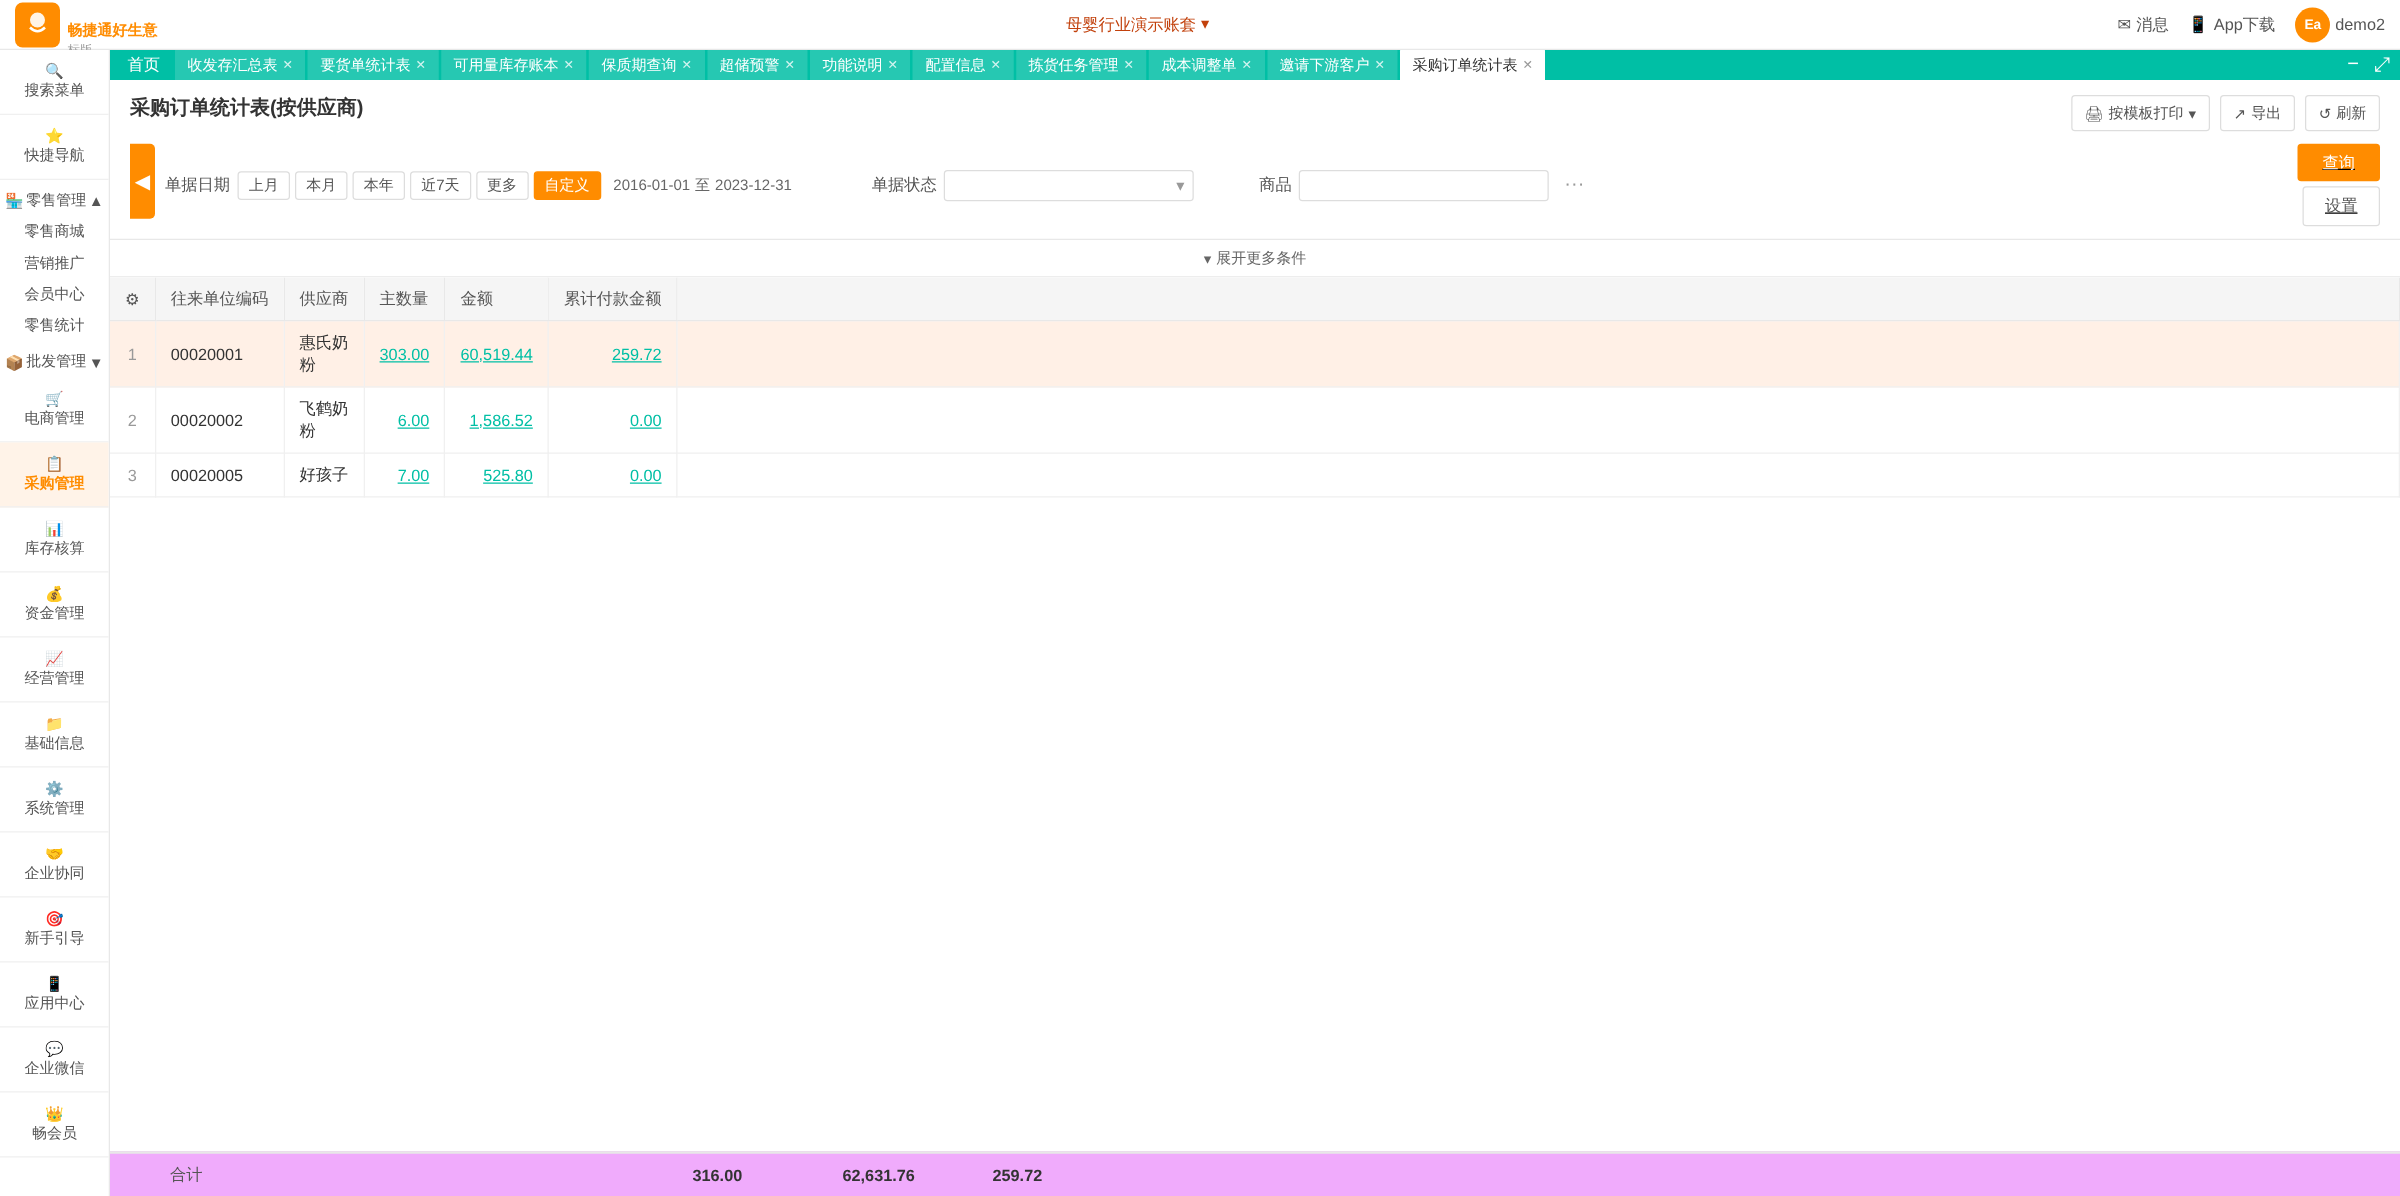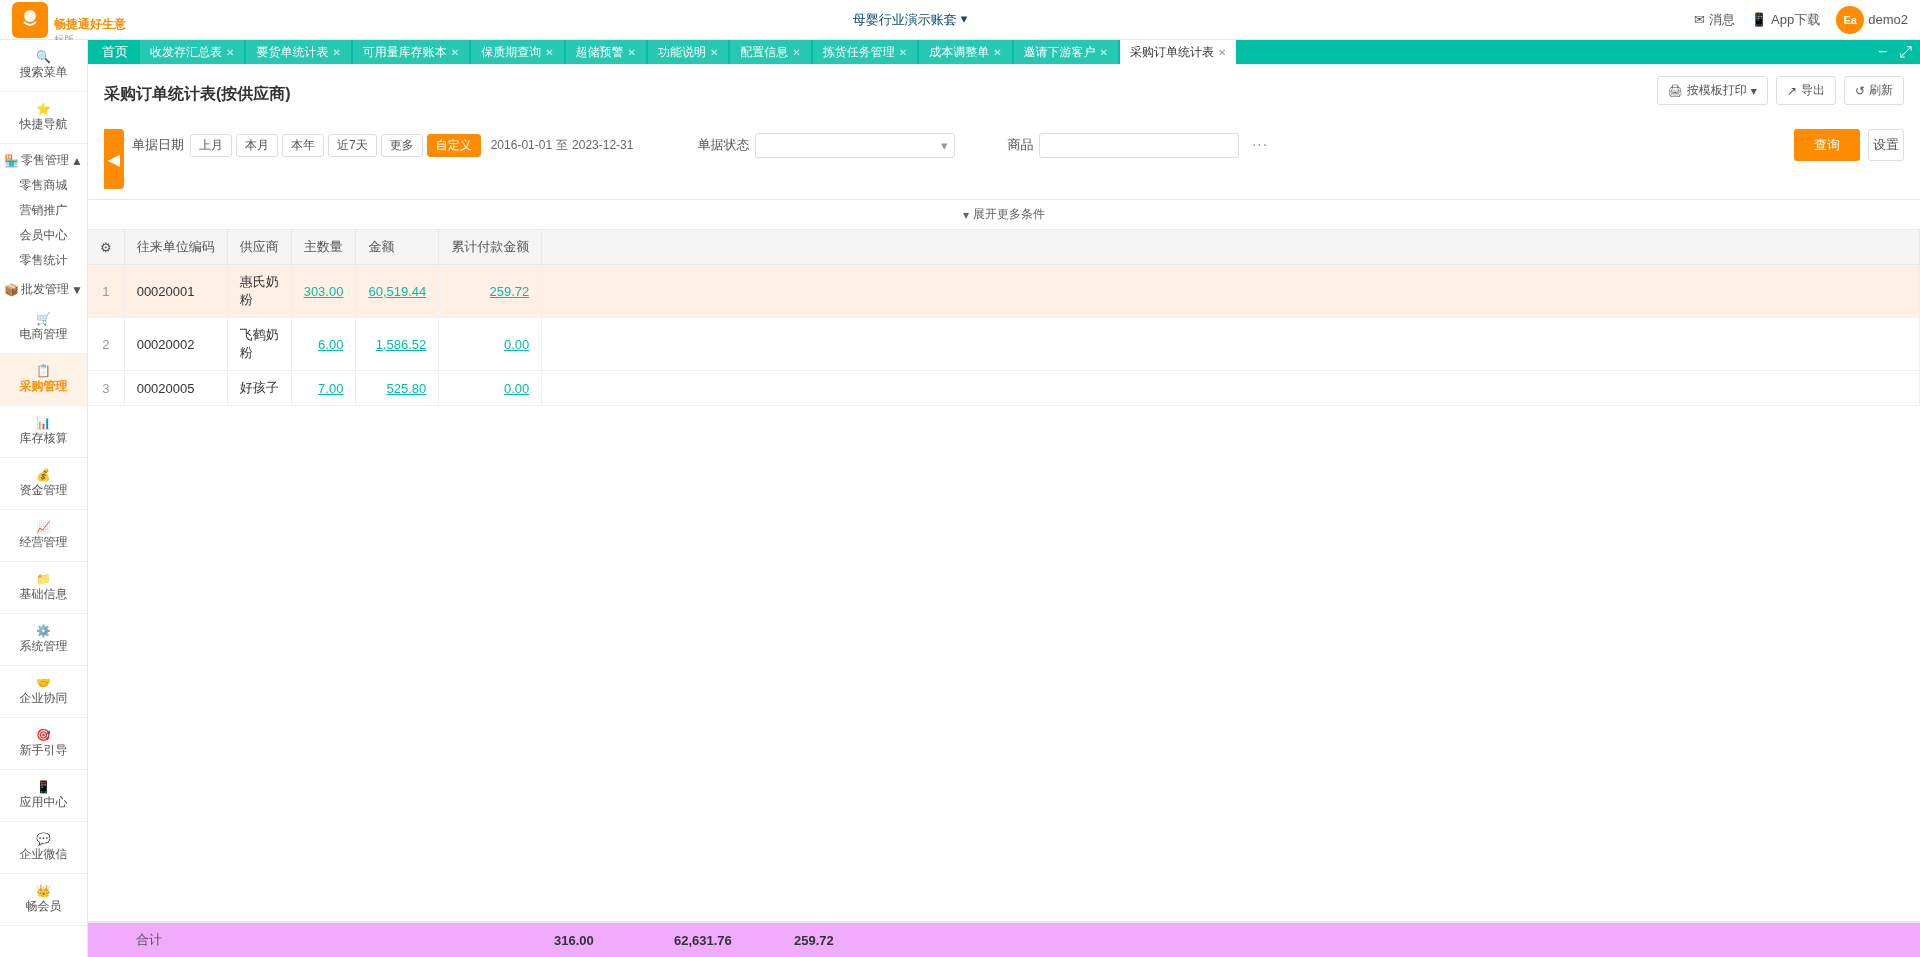--- a/index.html
+++ b/index.html
@@ -7,21 +7,21 @@
 
     
     .top-bar { height: 40px; background: #fff; display: flex; align-items: center; justify-content: space-between; padding: 0 12px; border-bottom: 1px solid #e8e8e8; flex-shrink: 0; }
     .logo-area { display: flex; align-items: center; gap: 6px; }
     .logo-icon { width: 36px; height: 36px; background: #ff8c00; border-radius: 6px; display: flex; align-items: center; justify-content: center; color: #fff; font-size: 10px; font-weight: bold; }
     .top-right { display: flex; align-items: center; gap: 16px; }
     .top-right-item { display: flex; align-items: center; gap: 4px; color: #555; font-size: 13px; cursor: pointer; }
     .avatar { width: 28px; height: 28px; border-radius: 50%; background: #ff8c00; display: flex; align-items: center; justify-content: center; color: #fff; font-size: 12px; }
 
     
-    .workspace-selector { display: flex; gap: 4px; color: #0c4a6e; font-size: 13px; cursor: pointer; }
+    .workspace-selector { display: flex; gap: 4px; color: #c2410c; font-size: 13px; cursor: pointer; }
 
     
     .main-layout { display: flex; flex: 1; overflow: hidden; }
 
     
     .sidebar { width: 88px; background: #fff; border-right: 1px solid #e8e8e8; display: flex; flex-direction: column; overflow-y: auto; flex-shrink: 0; }
     .sidebar-item { padding: 10px 4px; text-align: center; cursor: pointer; color: #555; font-size: 12px; border-bottom: 1px solid #f0f0f0; }
     .sidebar-item.active { color: #ff8c00; background: #fff3e8; font-weight: bold; }
     .sidebar-section { padding: 8px 4px 4px; text-align: center; color: #555; font-size: 12px; cursor: pointer; display: flex; align-items: center; justify-content: center; gap: 2px; }
 
@@ -37,21 +37,21 @@
     .tab.active .close-btn { color: #999; }
     .tab-home { padding: 4px 10px; color: #fff; font-size: 13px; cursor: pointer; }
     .tabs-right { margin-left: auto; display: flex; align-items: center; gap: 4px; }
     .tabs-right-btn { color: #fff; cursor: pointer; font-size: 16px; padding: 2px 4px; }
 
     
     .page-content { flex: 1; display: flex; flex-direction: column; overflow: hidden; background: #f5f5f5; }
 
     
     .page-header { background: #fff; padding: 12px 16px 0; border-bottom: 1px solid #e8e8e8; flex-shrink: 0; }
-    .page-title-row { display: flex; align-items: flex-end; justify-content: space-between; margin-bottom: 24px; }
+    .page-title-row { display: flex; align-items: flex-start; justify-content: space-between; margin-bottom: 10px; }
     .page-title { font-size: 16px; font-weight: bold; color: #333; }
     .header-actions { display: flex; align-items: center; gap: 8px; }
     .btn-print { display: flex; align-items: center; gap: 4px; padding: 5px 10px; border: 1px solid #ddd; border-radius: 3px; background: #fff; color: #555; cursor: pointer; font-size: 12px; }
     .btn-export { display: flex; align-items: center; gap: 4px; padding: 5px 10px; border: 1px solid #ddd; border-radius: 3px; background: #fff; color: #555; cursor: pointer; font-size: 12px; }
     .btn-refresh { display: flex; align-items: center; gap: 4px; padding: 5px 10px; border: 1px solid #ddd; border-radius: 3px; background: #fff; color: #555; cursor: pointer; font-size: 12px; }
     .filter-row { display: flex; align-items: center; gap: 12px; flex-wrap: wrap; }
     .filter-item { display: flex; align-items: center; gap: 6px; }
     .filter-label { color: #555; font-size: 13px; white-space: nowrap; }
     .date-shortcuts { display: flex; gap: 4px; }
     .date-shortcut { padding: 2px 8px; border: 1px solid #ddd; border-radius: 3px; background: #fff; color: #555; cursor: pointer; font-size: 12px; }
@@ -312,21 +312,21 @@
                   <select class="filter-select">
                     <option value=""></option>
                   </select>
                 </div>
               </div>
               <div class="filter-item" style="margin-left:40px;">
                 <span class="filter-label">商品</span>
                 <input class="filter-input" type="text" style="">
                 <span class="dots-btn">···</span>
               </div>
-              <div style="margin-left:auto;display:flex;flex-direction:row;gap:4px;">
+              <div style="margin-left:auto;display:flex;flex-direction:column;gap:4px;text-decoration:underline;">
                 <button class="btn-query">查询</button>
                 <button class="btn-settings">设置</button>
               </div>
             </div>
           </div>
         </div>
       </div>
 
       <div class="expand-row" style="background:#fff;border-bottom:1px solid #e8e8e8;">
         <div class="expand-btn">

